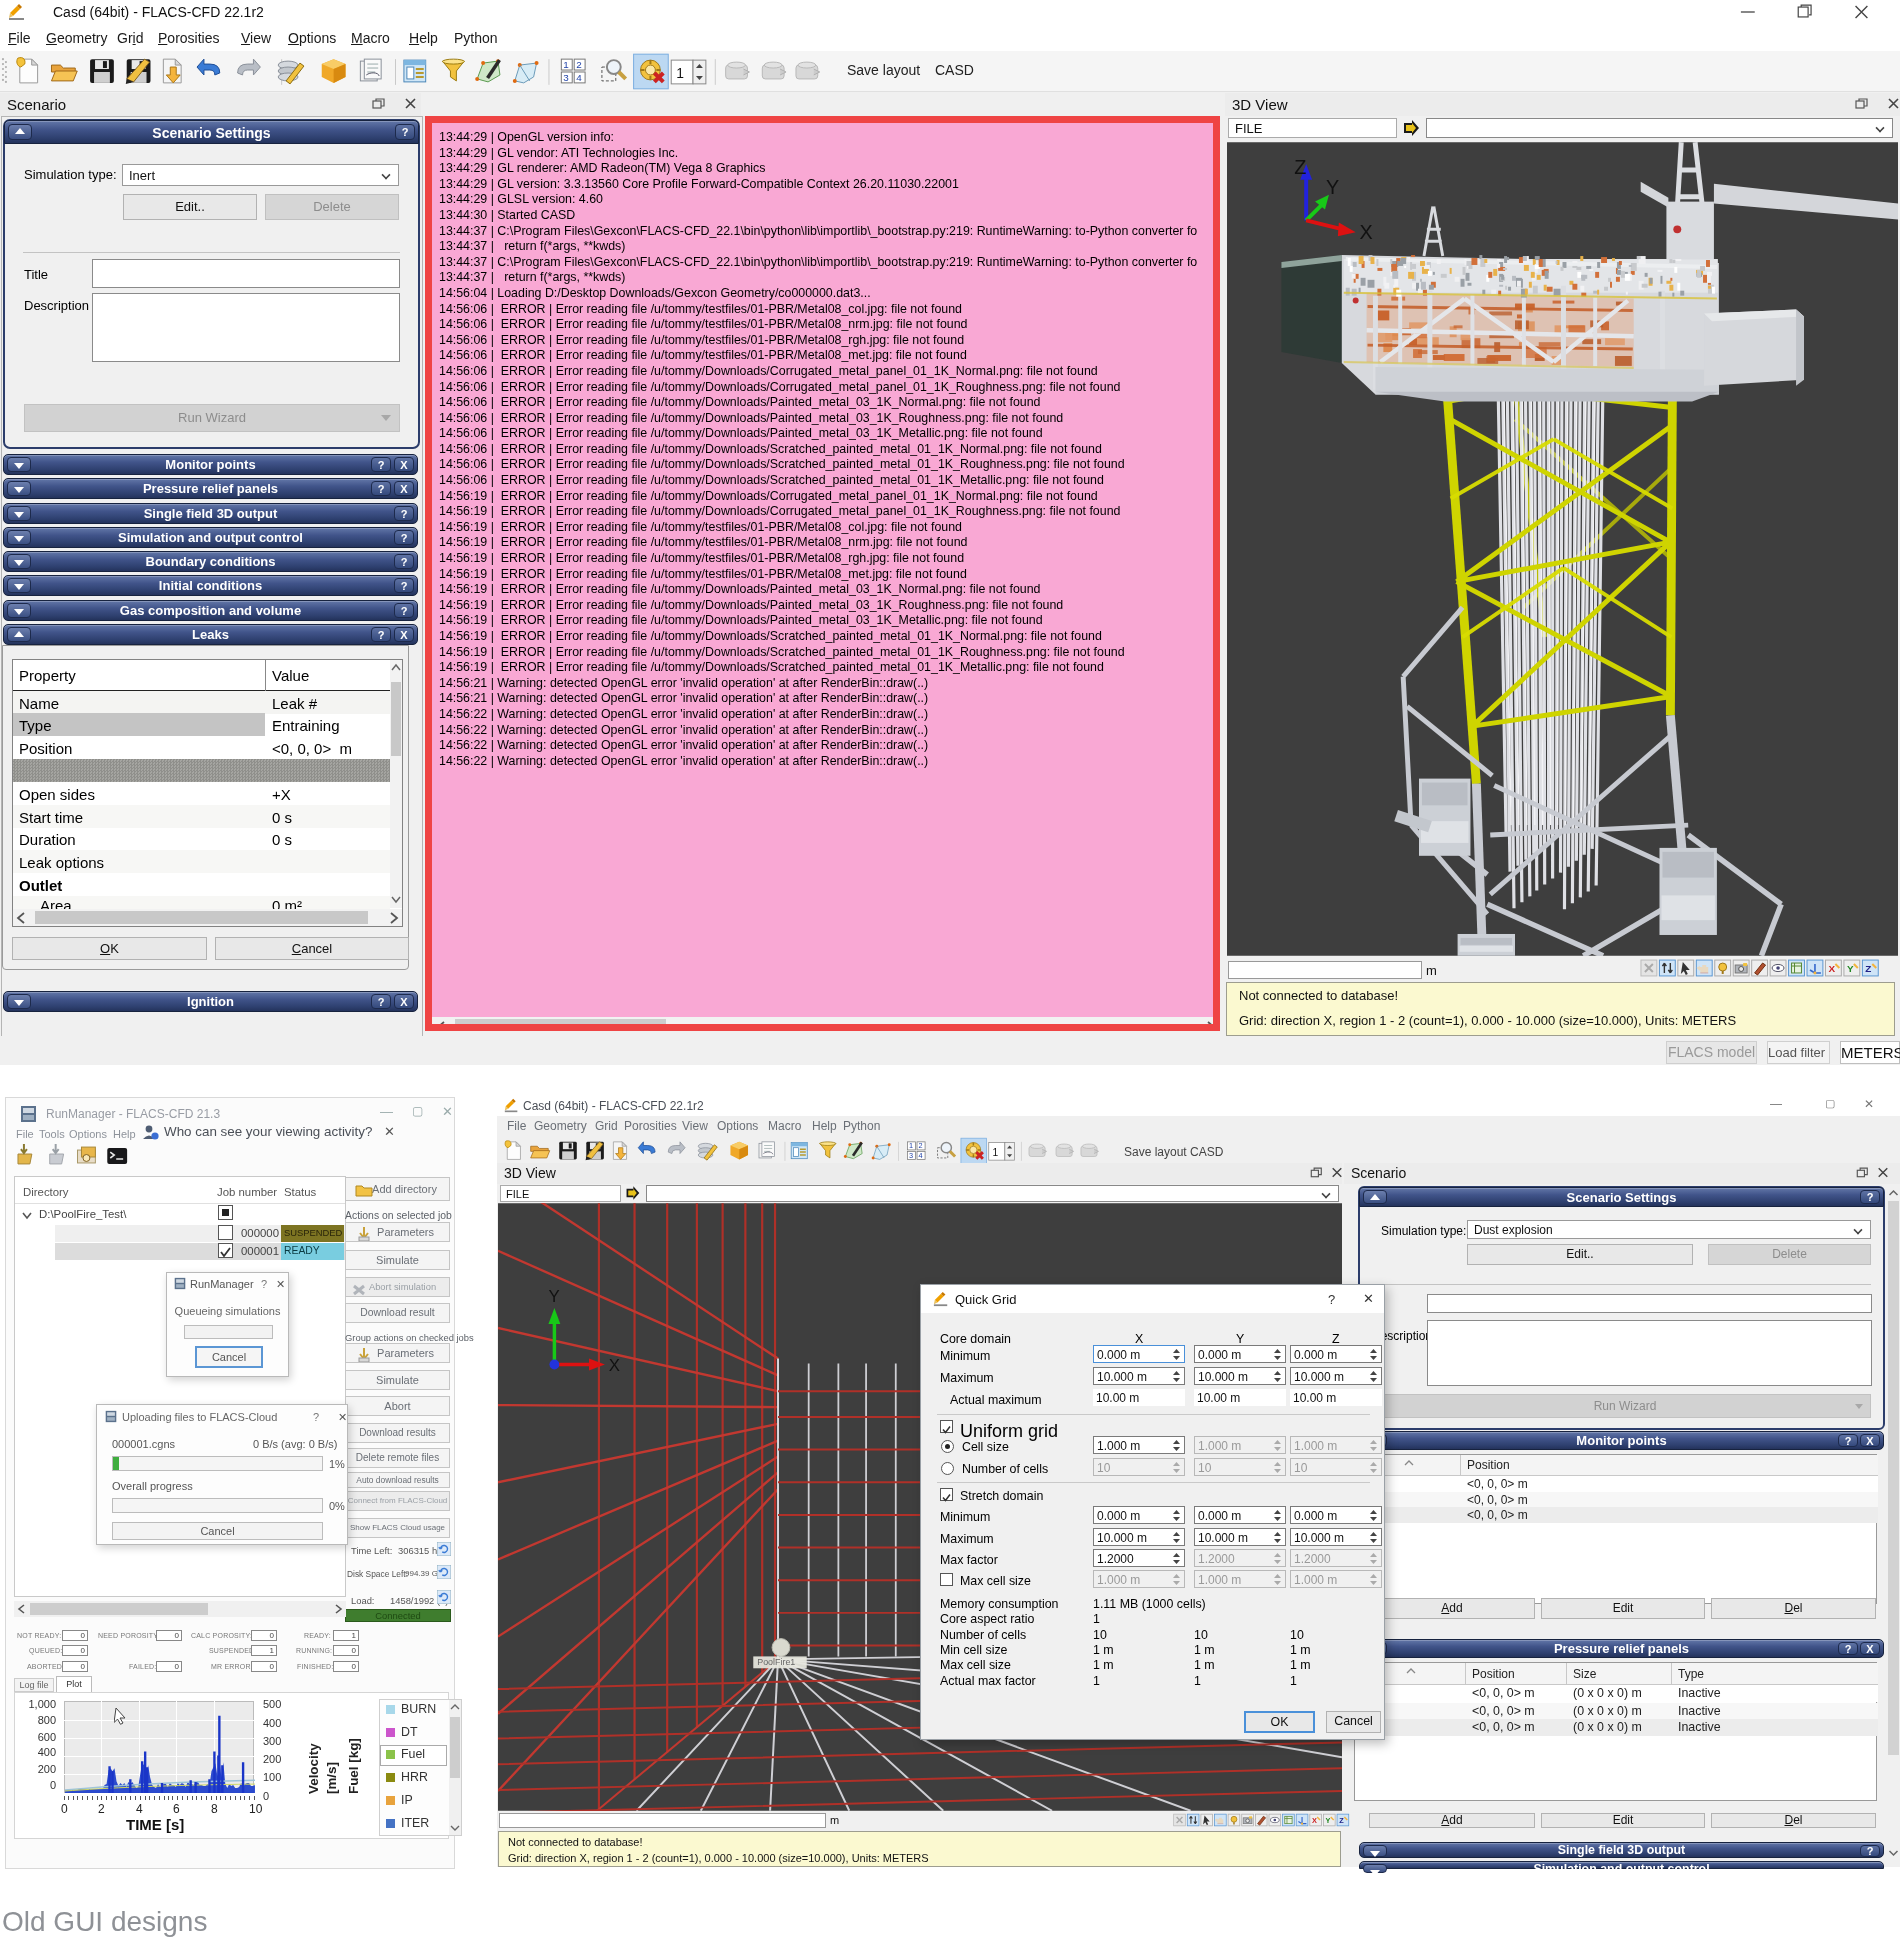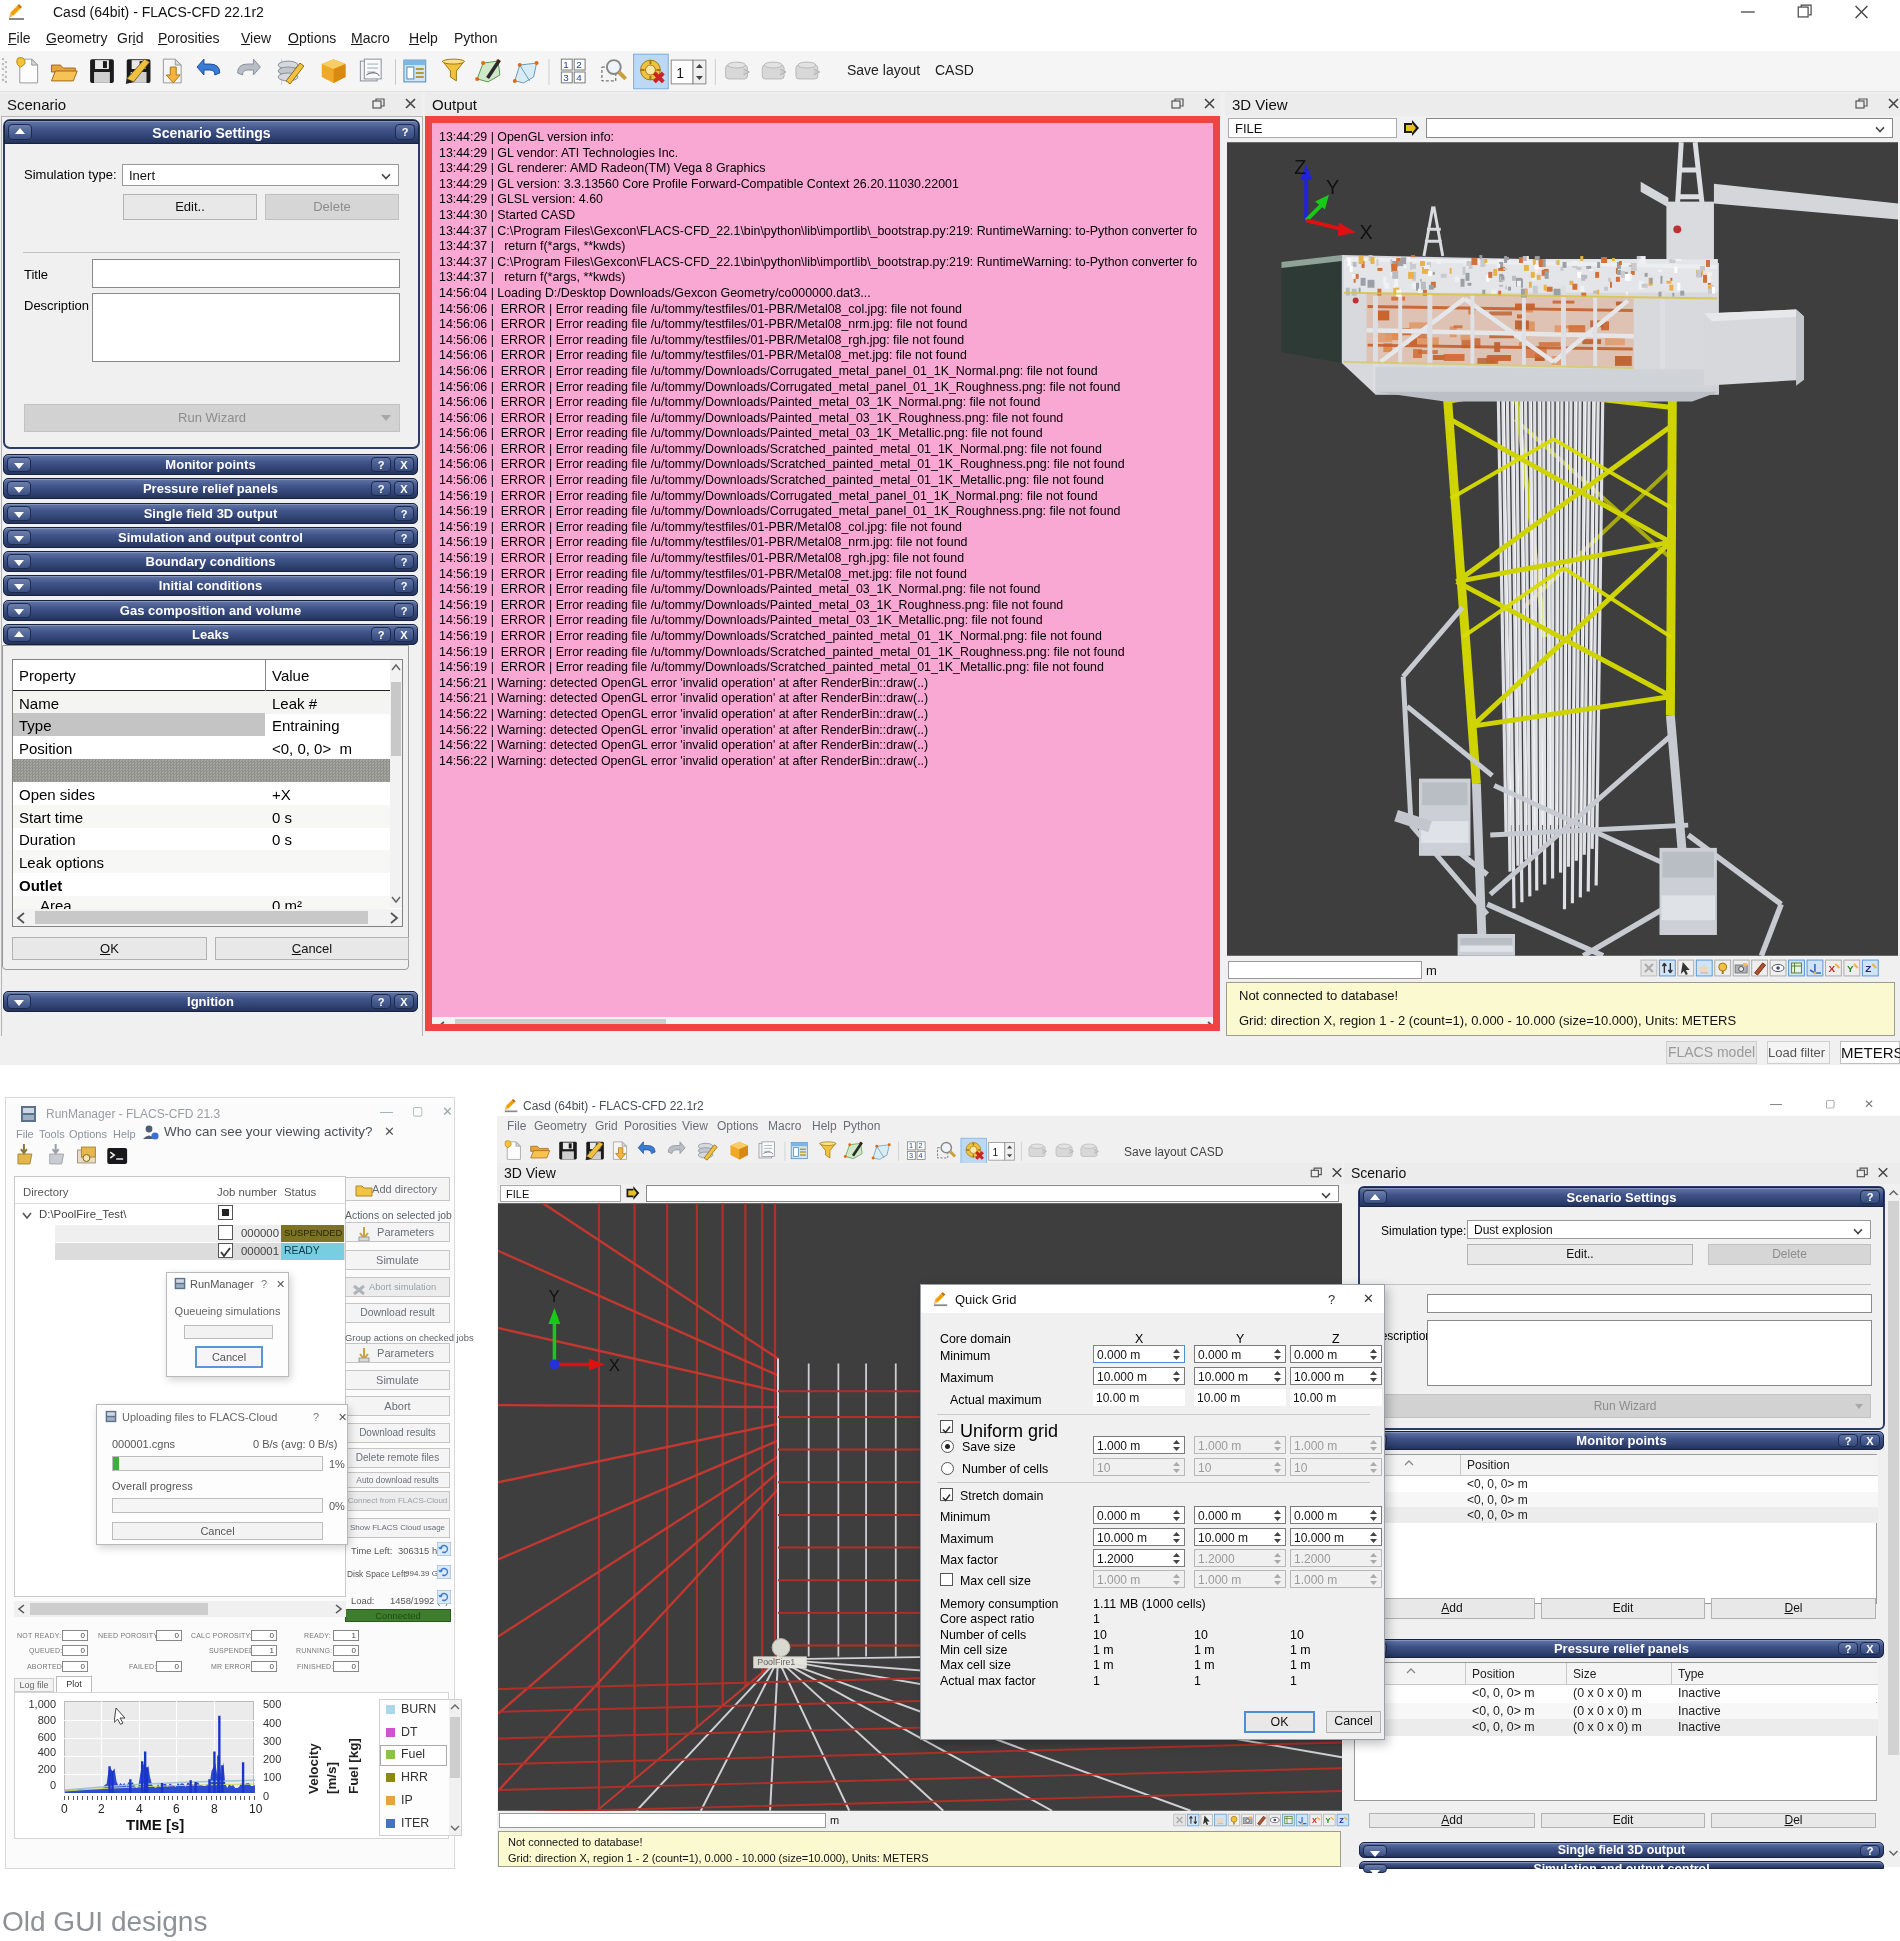--- a/index.html
+++ b/index.html
@@ -329,28 +329,20 @@
   <div class="btn" style="left:12px;top:937px;width:195px;height:23px;line-height:21px;"><u>O</u>K</div>
   <div class="btn" style="left:215px;top:937px;width:194px;height:23px;line-height:21px;"><u>C</u>ancel</div>
 
   <div class="bar" style="left:3px;top:991px;width:415px;">
         <span class="cap">Ignition</span>
         <div class="arr dn"></div>
         <div class="hb" style="right:26px;">?</div>
         <div class="hb" style="right:3px;">X</div>
       </div>
 
-  <div class="abs dockhead" style="left:425px;top:93px;width:795px;height:23px;">
-    <span class="cap">Output</span>
-    <svg class="abs" style="left:744px;top:4px" width="50" height="15" viewBox="0 0 50 15">
-          <rect x="3" y="4" width="8" height="7" fill="none" stroke="#555" stroke-width="1.2"></rect>
-          <path d="M6 4 v-2 h8 v7 h-3" fill="none" stroke="#555" stroke-width="1.2"></path>
-          <path d="M36 2 l9 9 M45 2 l-9 9" stroke="#444" stroke-width="1.6"></path>
-        </svg>
-  </div>
   <div class="abs" id="outpanel" style="left:425px;top:116px;width:795px;height:915px;background:#f9a8d4;border:7px solid #ef4444;overflow:hidden;">
 <pre style="position:absolute;left:7px;top:7px;font-family:'Liberation Sans',sans-serif;font-size:12.4px;line-height:15.6px;color:#000;">13:44:29 | OpenGL version info:
 13:44:29 | GL vendor: ATI Technologies Inc.
 13:44:29 | GL renderer: AMD Radeon(TM) Vega 8 Graphics
 13:44:29 | GL version: 3.3.13560 Core Profile Forward-Compatible Context 26.20.11030.22001
 13:44:29 | GLSL version: 4.60
 13:44:30 | Started CASD
 13:44:37 | C:\Program Files\Gexcon\FLACS-CFD_22.1\bin\python\lib\importlib\_bootstrap.py:219: RuntimeWarning: to-Python converter fo
 13:44:37 |   return f(*args, **kwds)
 13:44:37 | C:\Program Files\Gexcon\FLACS-CFD_22.1\bin\python\lib\importlib\_bootstrap.py:219: RuntimeWarning: to-Python converter fo
@@ -1521,21 +1513,21 @@
         <span style="position:absolute;left:3px;top:2px;">10.00  m</span>
       </div>
 <div class="abs" style="left:16px;top:129px;width:433px;height:1px;background:#c9c9c9;"></div>
 <div class="abs" style="left:19px;top:135px;width:13px;height:13px;background:#fff;border:1px solid #555;"><svg width="11" height="11" viewBox="0 0 11 11">
           <path d="M2 5.5 l2.5 3 4.5 -6" stroke="#333" stroke-width="1.5" fill="none"></path>
         </svg></div>
 <span class="t" style="left:39px;top:136px;font-size:18px;">Uniform grid</span>
 <div class="abs" style="left:20px;top:155px;width:13px;height:13px;background:#fff;border:1px solid #555;border-radius:50%;">
         <div class="abs" style="left:3px;top:3px;width:5px;height:5px;background:#222;border-radius:50%;"></div>
       </div>
-<span class="t" style="left:41px;top:155px;font-size:12.4px;">Save size</span>
+<span class="t" style="left:41px;top:155px;font-size:12.4px;">Cell size</span>
 <div class="abs" style="left:172px;top:151px;width:92px;height:18px;background:#fff;border:1px solid #7a7a7a;font-size:12px;color:#111;">
         <span style="position:absolute;left:3px;top:2px;">1.000  m</span>
         <span style="position:absolute;right:2px;top:1px;width:11px;height:14px;"><svg width="11" height="15" viewBox="0 0 11 15">
             <path d="M2 6 l3.5 -4 3.5 4 z" fill="#444"></path>
             <path d="M2 9 l3.5 4 3.5 -4 z" fill="#444"></path>
           </svg></span>
       </div>
       <div class="abs" style="left:273px;top:151px;width:92px;height:18px;background:#f0f0f0;border:1px solid #b8b8b8;font-size:12px;color:#9a9a9a;">
         <span style="position:absolute;left:3px;top:2px;">1.000  m</span>
         <span style="position:absolute;right:2px;top:1px;width:11px;height:14px;"><svg width="11" height="15" viewBox="0 0 11 15">

